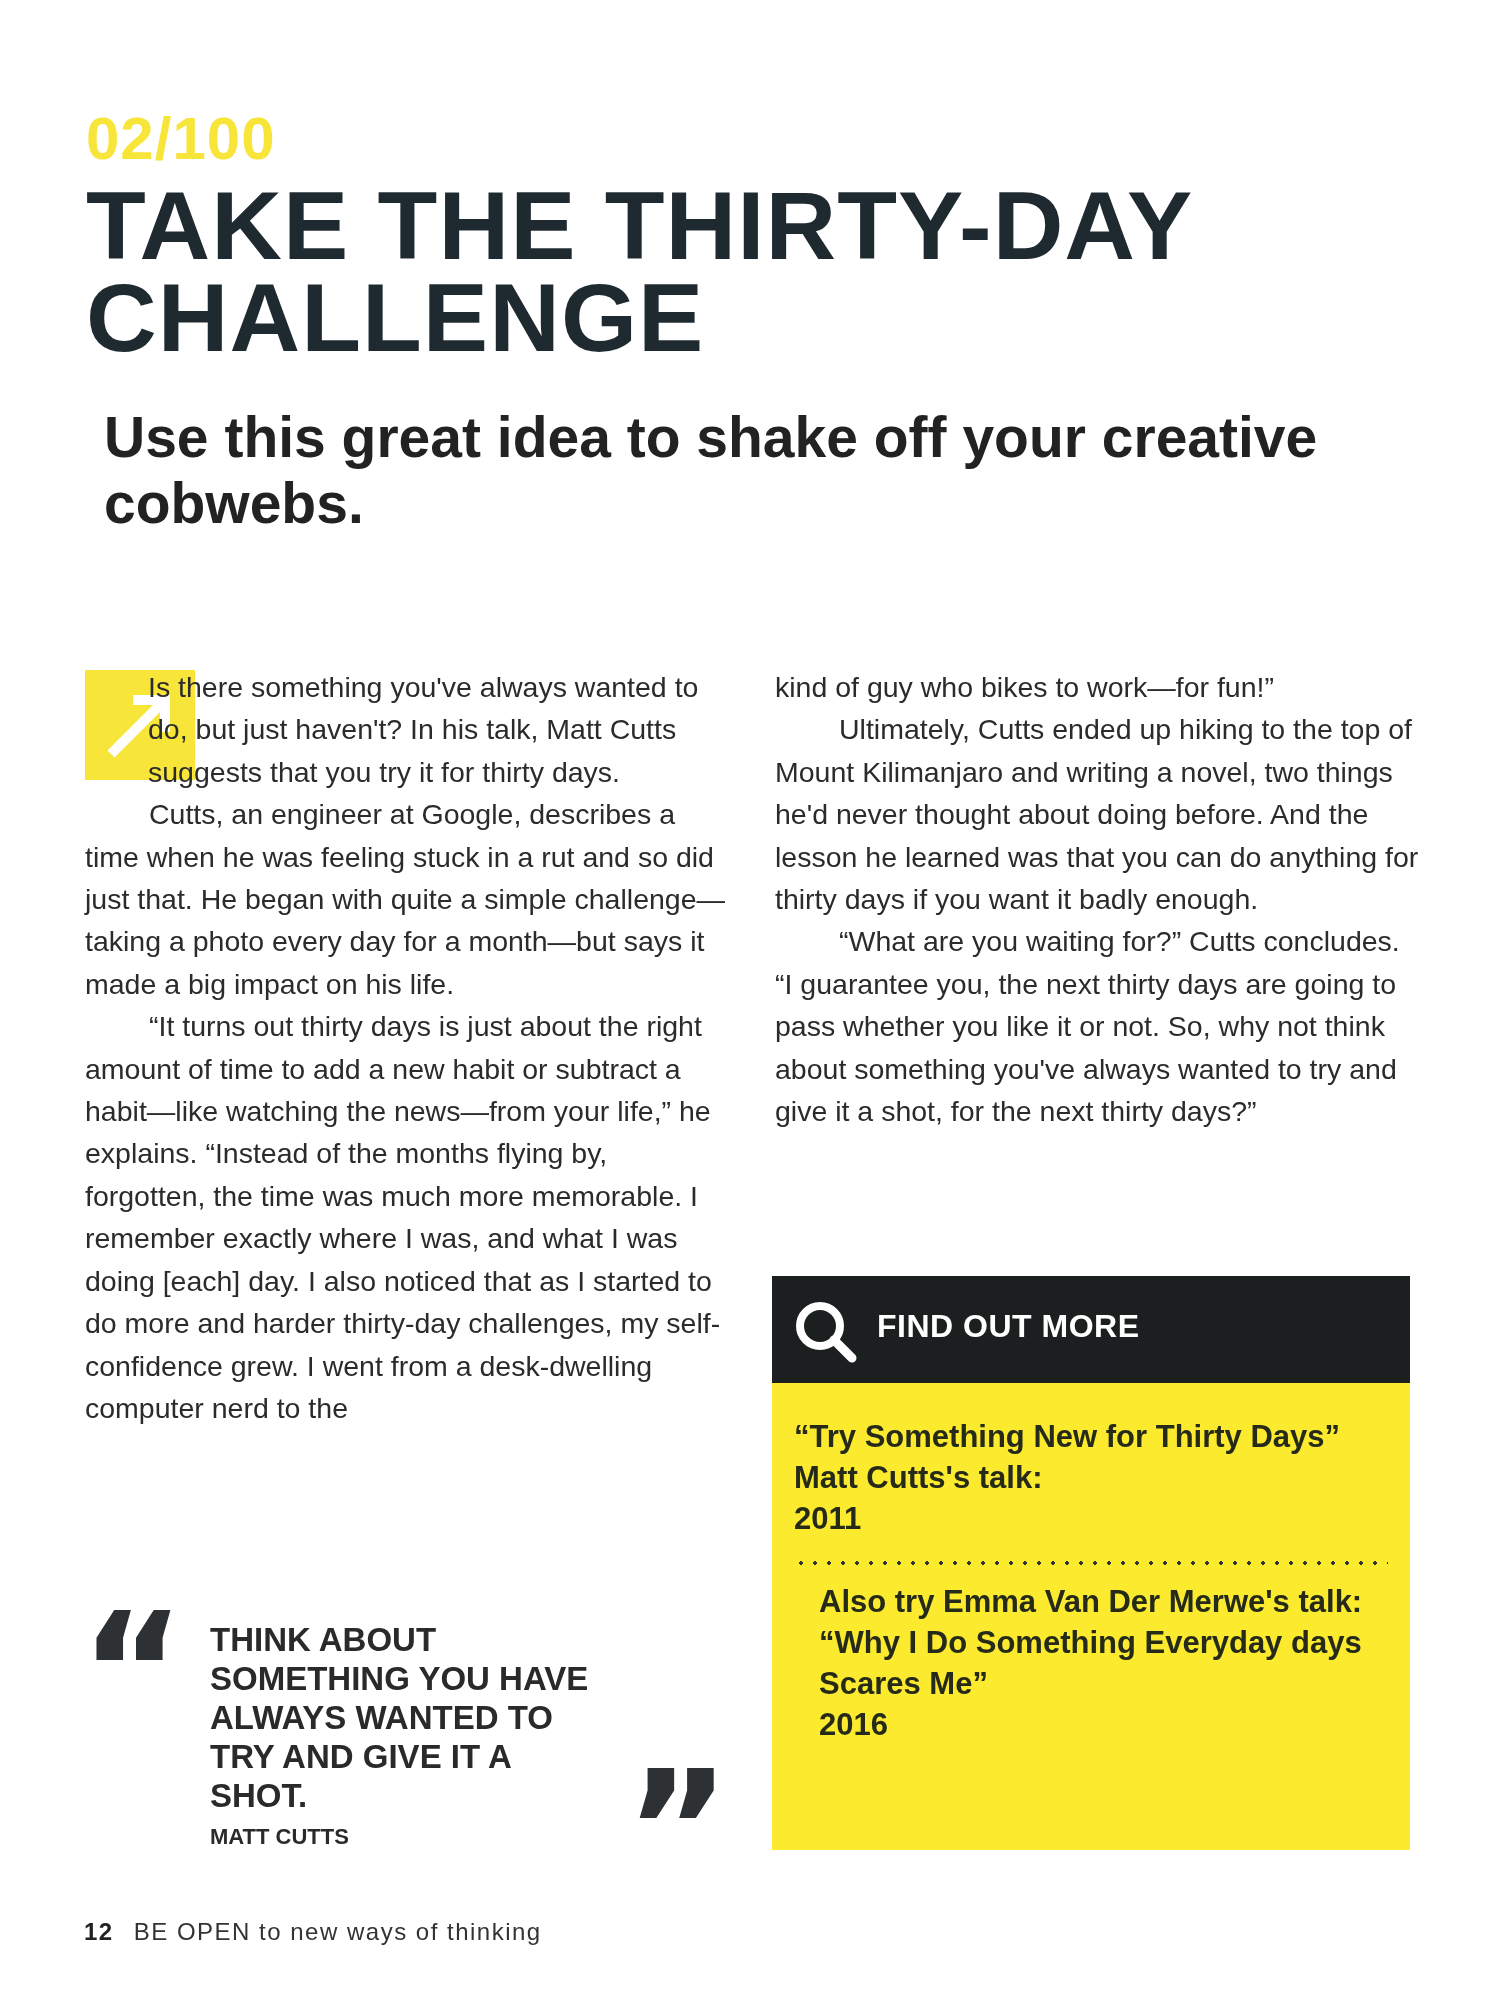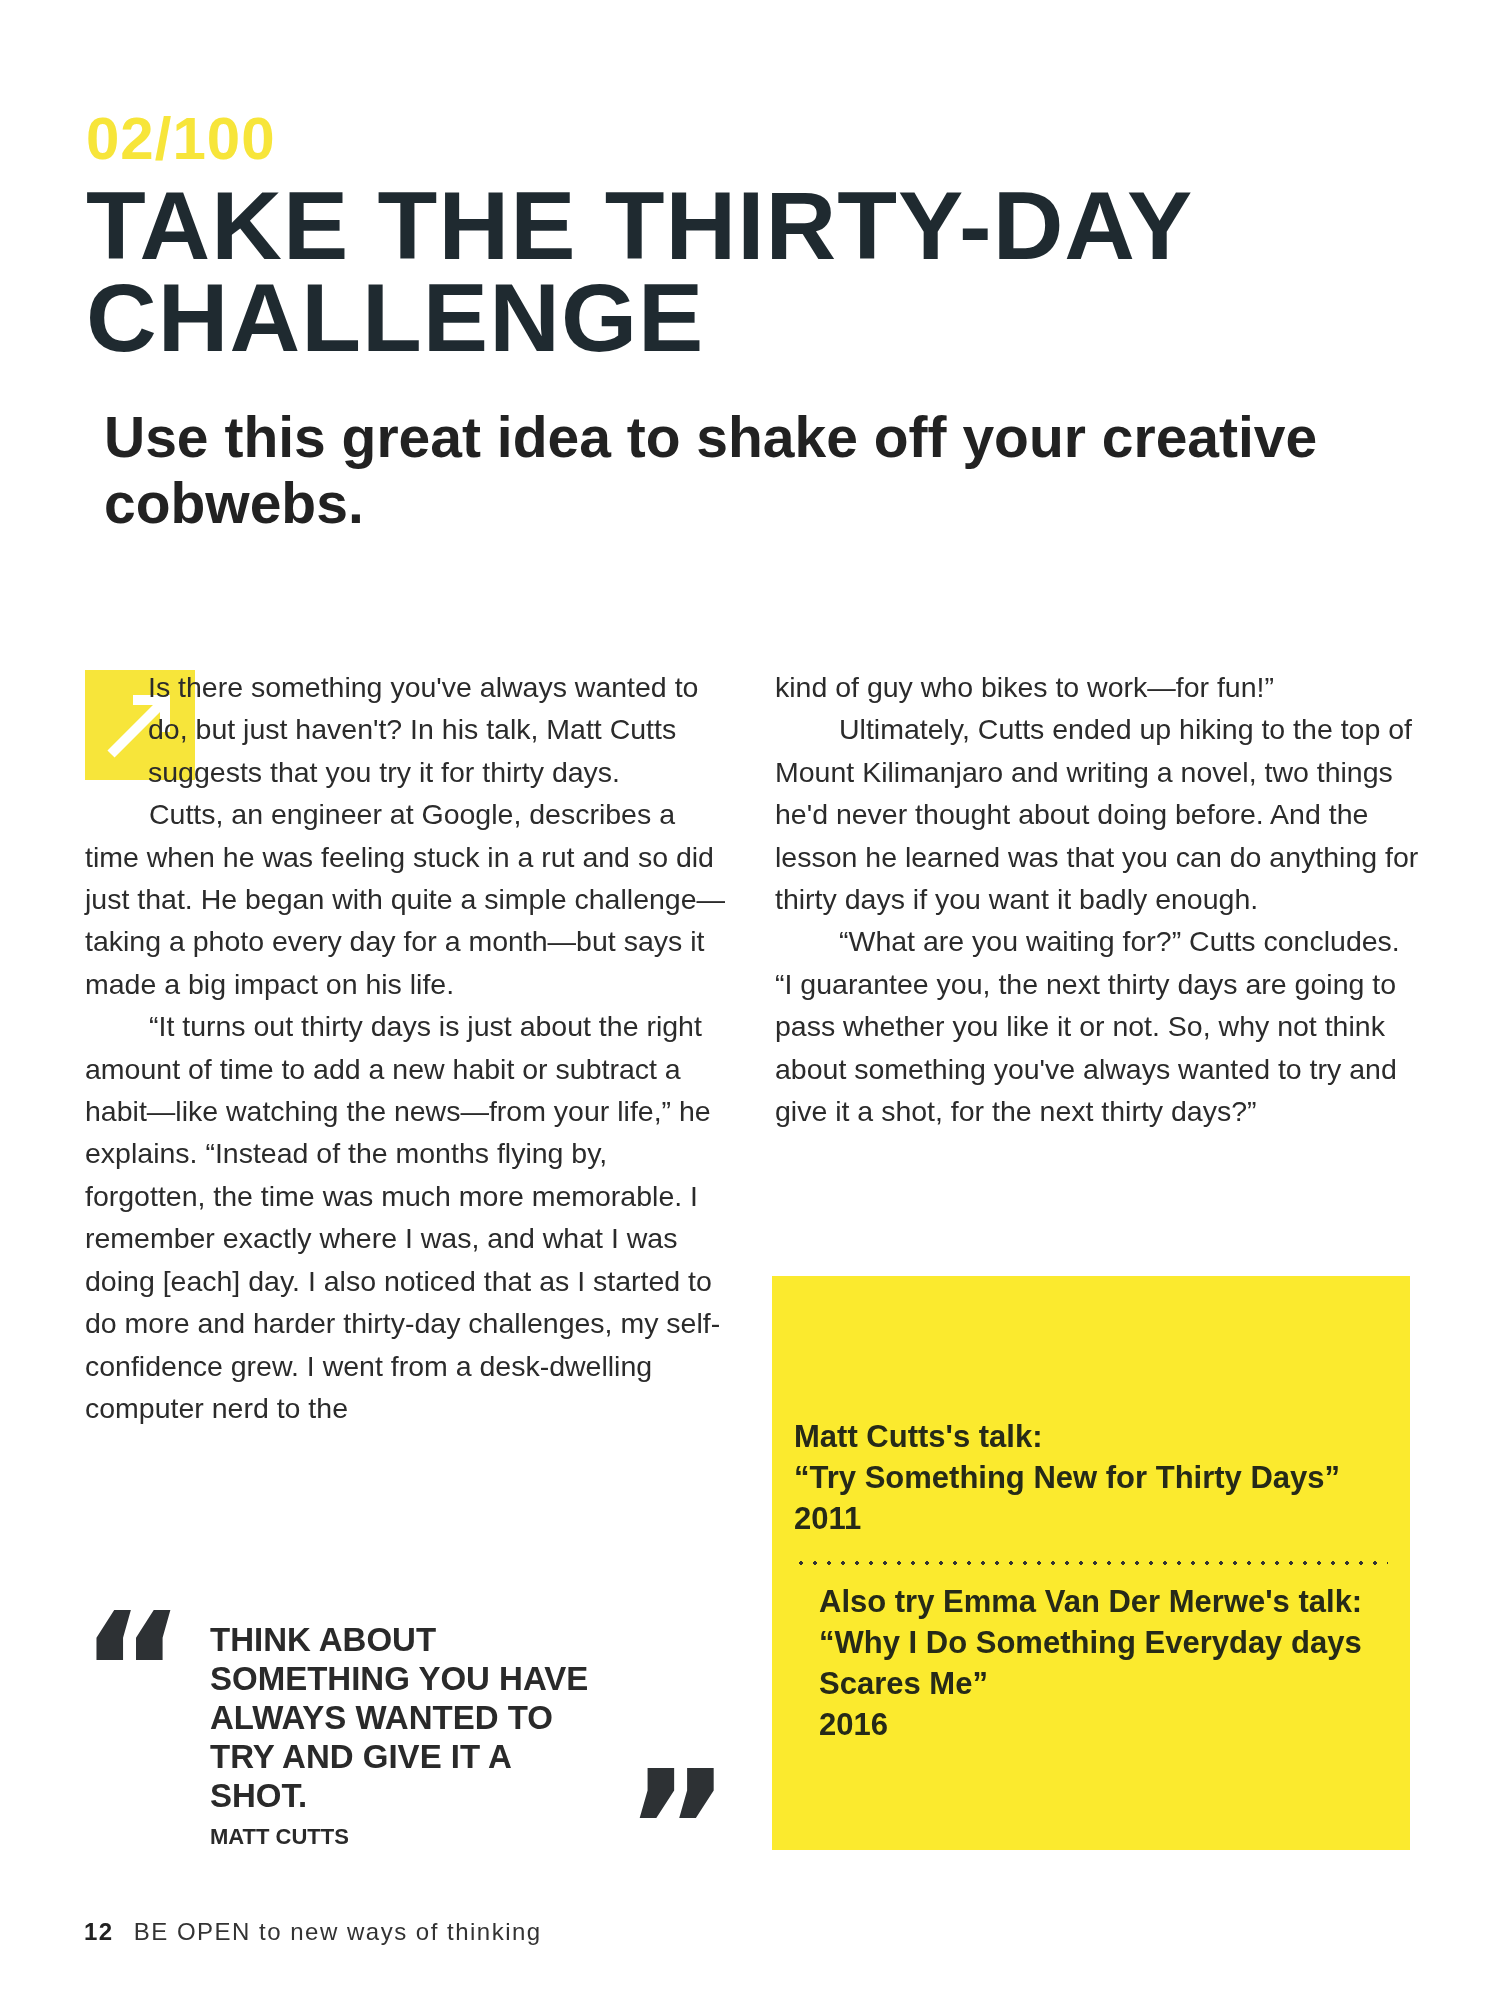--- a/index.html
+++ b/index.html
@@ -62,23 +62,30 @@
 </div>
 
 <div id="quote" class="abs">
   <span id="qopen" class="qmark">“</span>
   <div id="qtext" style="width:400px;">THINK ABOUT SOMETHING YOU HAVE ALWAYS WANTED TO TRY AND GIVE IT A SHOT.</div>
   <div id="qauthor">MATT CUTTS</div>
   <span id="qclose" class="qmark">”</span>
 </div>
 
 <div id="fom" class="abs">
+  <div id="fomhead">
+    <svg width="70" height="70" viewBox="0 0 70 70">
+        <circle cx="28" cy="28" r="20" stroke="#fff" stroke-width="8" fill="none"></circle>
+        <path d="M42 42 L60 60" stroke="#fff" stroke-width="9" stroke-linecap="round"></path>
+      </svg>
+    <div id="fomtitle">FIND OUT MORE</div>
+  </div>
   <div id="fomb1" class="fomblock">
+    <div>“Try Something New for Thirty Days”</div>
     <div>Matt Cutts's talk:</div>
-    <div>“Try Something New for Thirty Days”</div>
     <div>2011</div>
   </div>
   <div id="fomdots"></div>
   <div id="fomb2" class="fomblock" style="width:600px;margin-left:25px;">
     <div>Also try Emma Van Der Merwe's talk:</div>
     <div style="width:590px;">“Why I Do Something Everyday days Scares Me”</div>
     <div>2016</div>
   </div>
 </div>
 

